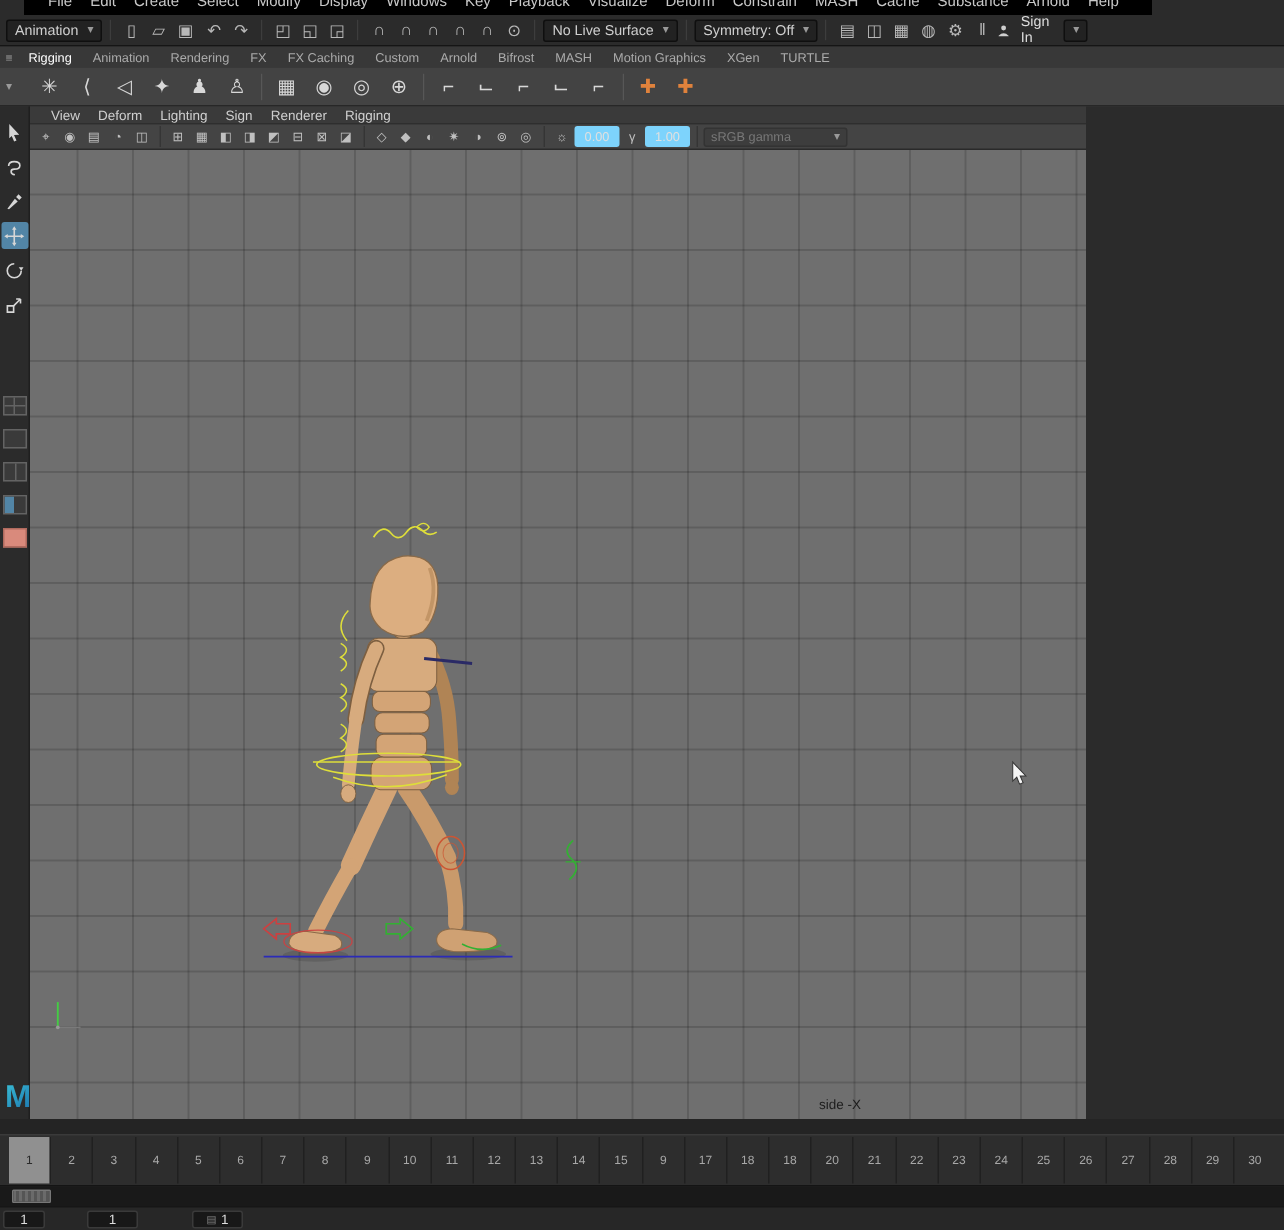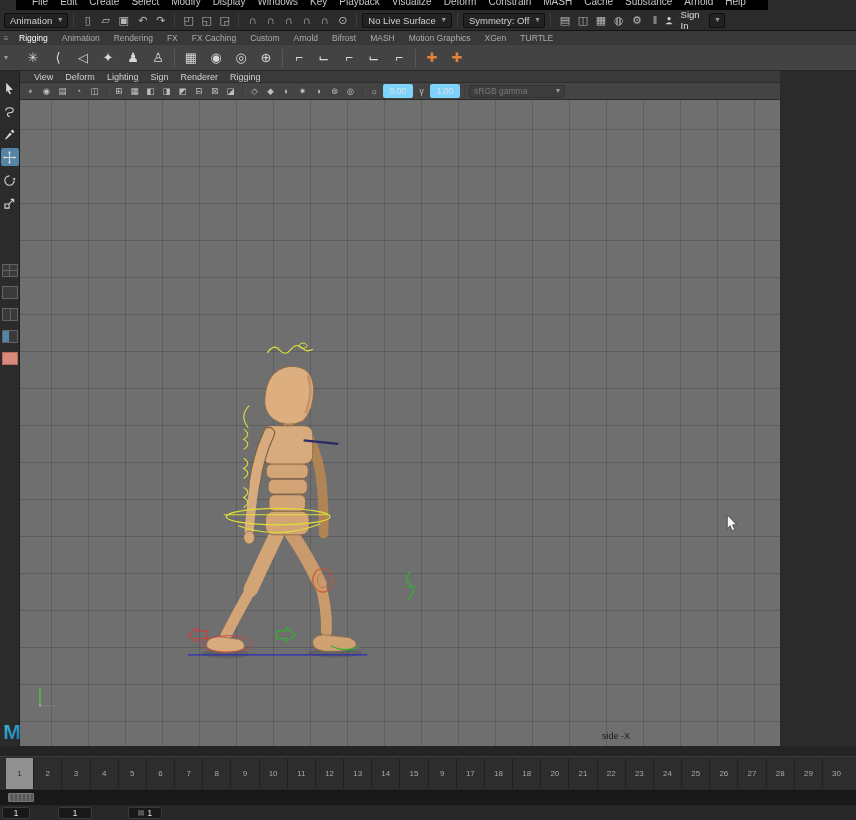--- a/index.html
+++ b/index.html
@@ -40,21 +40,21 @@
   .tool-btn{width:18px;height:18px;display:flex;align-items:center;justify-content:center;border-radius:2px}
   .tool-btn.active{background:#5285a6}
   #layout-list{margin-top:52px;display:flex;flex-direction:column;gap:9px;align-items:center}
   .layout-btn{width:16px;height:13px;border:1px solid #636363;background:#3a3a3a}
   .lv-four{background-image:linear-gradient(#636363,#636363),linear-gradient(#636363,#636363);background-size:1px 100%,100% 1px;background-position:center,center;background-repeat:no-repeat}
   .lv-splitv{background-image:linear-gradient(#636363,#636363);background-size:1px 100%;background-position:60% 0;background-repeat:no-repeat}
   .lv-active{background:linear-gradient(to right,#5285a6 45%,#3a3a3a 45%)}
   .lv-salmon{background:#d98a7c;border-color:#b06a5e}
 
   
-  #panel{position:absolute;left:20px;top:71px;width:760px;height:675px}
+  #panel{position:absolute;left:20px;top:71px;width:704px;height:675px}
   #panelmenu{height:12px;background:#3a3a3a;border-bottom:1px solid #2e2e2e;display:flex;padding-left:8px}
   .panel-menu-item{font-size:9px;color:#cfcfcf;line-height:12px;padding:0 6px;white-space:nowrap}
   #vptoolbar{height:17px;background:#444;border-bottom:1px solid #2a2a2a;display:flex;align-items:center;padding:0 3px;gap:1px}
   .vpicon{width:15px;height:14px;display:inline-flex;align-items:center;justify-content:center;color:#c0c0c0;font-size:8.5px}
   .vpfield{width:30px;height:12px;background:#b91c1c;border:7px solid #7dd3fc;border-radius:2px;color:#e0e0e0;font-size:8.5px;display:inline-flex;align-items:center;justify-content:center}
   .vpdrop{height:13px;width:96px;background:#3d3d3d;border:1px solid #333;border-radius:2px;color:#787878;font-size:8.5px;display:flex;align-items:center;justify-content:space-between;padding:0 4px}
   #viewport{position:absolute;left:0;right:0;top:29px;bottom:0;background-color:#6f6f6f;
     background-image:linear-gradient(to right,rgba(0,0,0,.15) 1px,transparent 1px),linear-gradient(to bottom,rgba(0,0,0,.15) 1px,transparent 1px);
     background-size:37px 37px;background-position:-6px -8px}
   #scene-svg{position:absolute;left:0;top:0;width:100%;height:100%}

